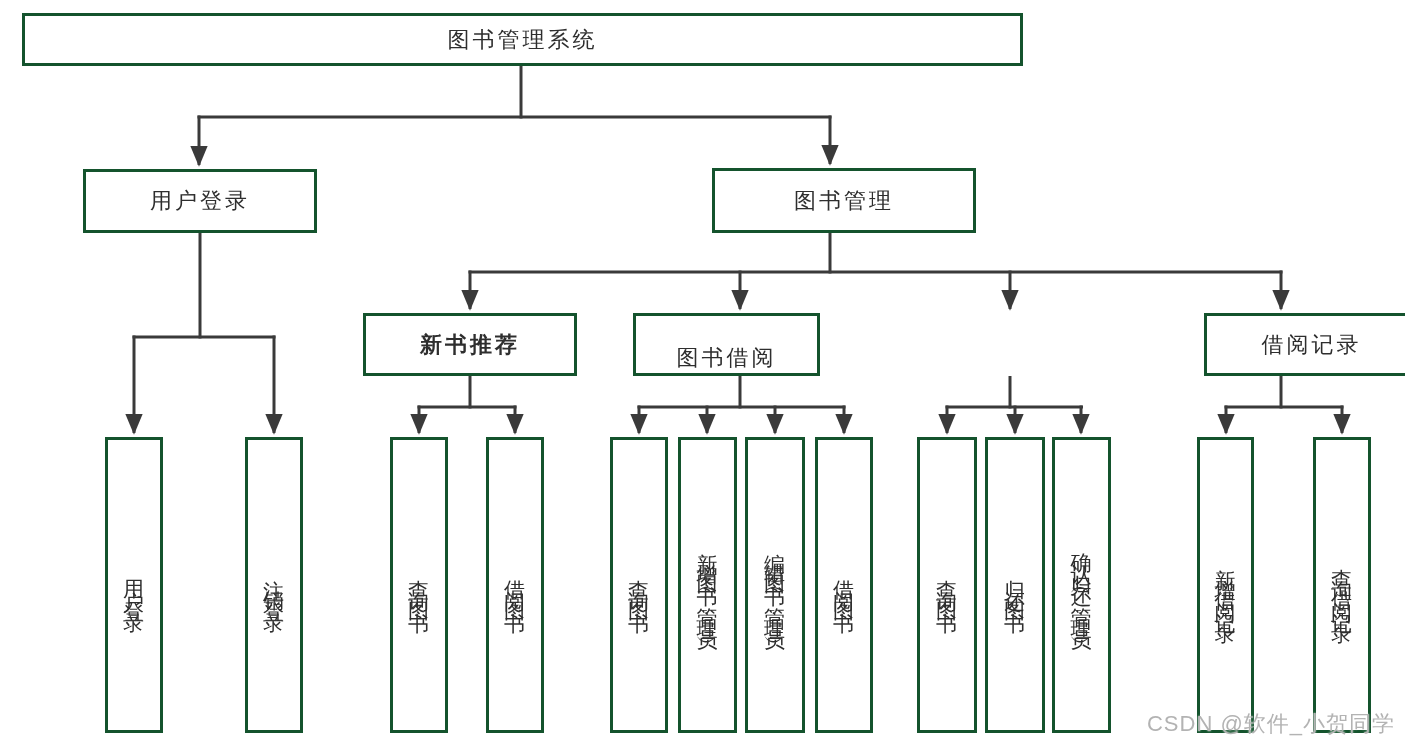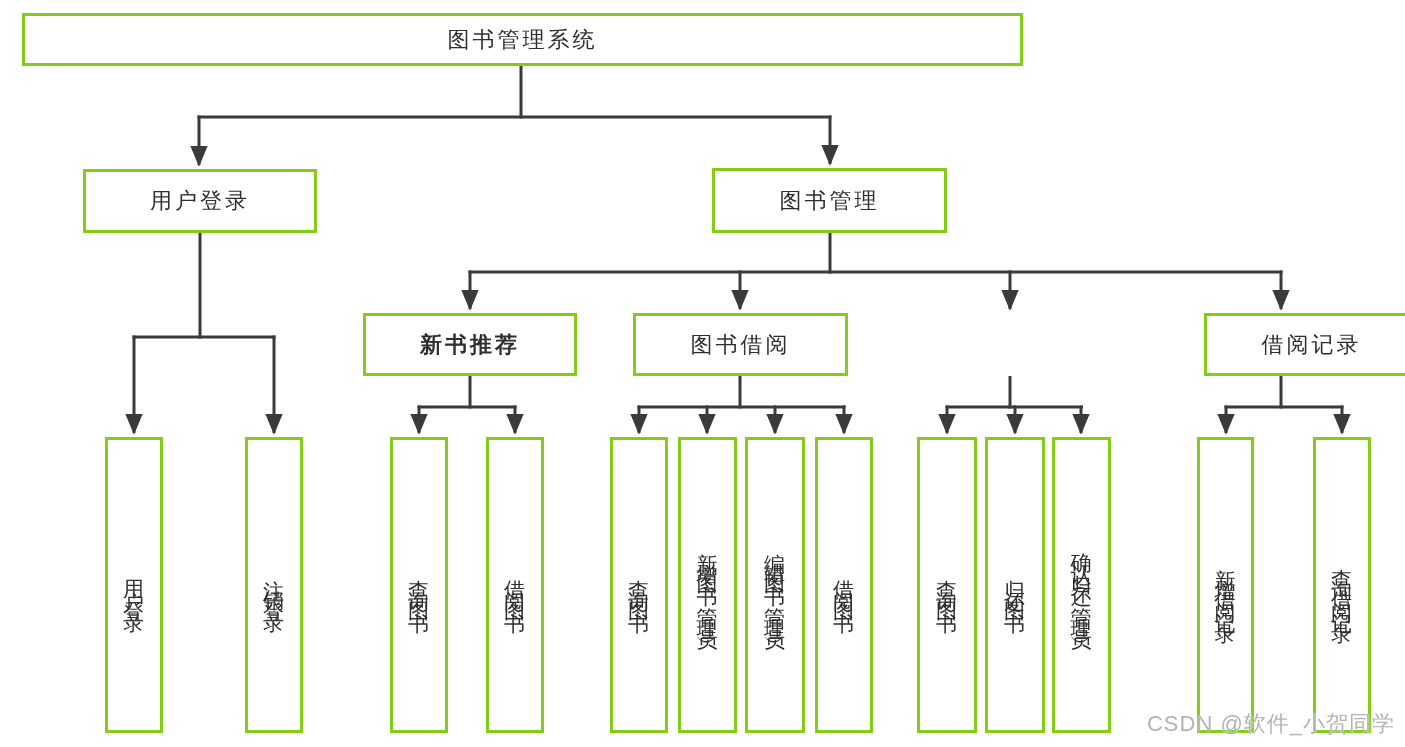--- a/index.html
+++ b/index.html
@@ -13,21 +13,21 @@
   }
   .connector-svg {
     position: absolute;
     left: 0; top: 0;
     width: 1405px; height: 747px;
     pointer-events: none;
   }
   .box {
     position: absolute;
     box-sizing: border-box;
-    border: 3px solid #84cc16;
+    border: 3px solid #14532d;
     background: #ffffff;
     display: flex;
     align-items: center;
     justify-content: center;
     color: #2e2e2e;
     z-index: 2;
   }
   .hbox { font-size: 22px; letter-spacing: 3px; }
   .leaf span {
     writing-mode: vertical-rl;
@@ -104,28 +104,28 @@
     </g>
   </svg>
 
   <div class="box hbox" style="left:22px; top:13px; width:1001px; height:53px;">
     <span>图书管理系统</span>
   </div>
 
   <div class="box hbox" style="left:83px; top:169px; width:234px; height:64px;">
     <span>用户登录</span>
   </div>
-  <div class="box hbox" style="left:712px; top:168px; width:235px; height:65px;">
+  <div class="box hbox" style="left:712px; top:168px; width:264px; height:65px;">
     <span>图书管理</span>
   </div>
 
   <div class="box hbox" style="left:363px; top:313px; width:214px; height:63px;font-weight:bold;">
     <span>新书推荐</span>
   </div>
-  <div class="box hbox" style="left:633px; top:313px; width:215px; height:63px;">
+  <div class="box hbox" style="left:633px; top:313px; width:187px; height:63px;align-items:flex-end;">
     <span>图书借阅</span>
   </div>
   <div class="box hbox" style="left:1204px; top:313px; width:215px; height:63px;">
     <span>借阅记录</span>
   </div>
 
   <div class="box leaf" style="left:105px; top:437px; width:58px; height:296px;">
     <span>用户登录</span>
   </div>
   <div class="box leaf" style="left:245px; top:437px; width:58px; height:296px;">

